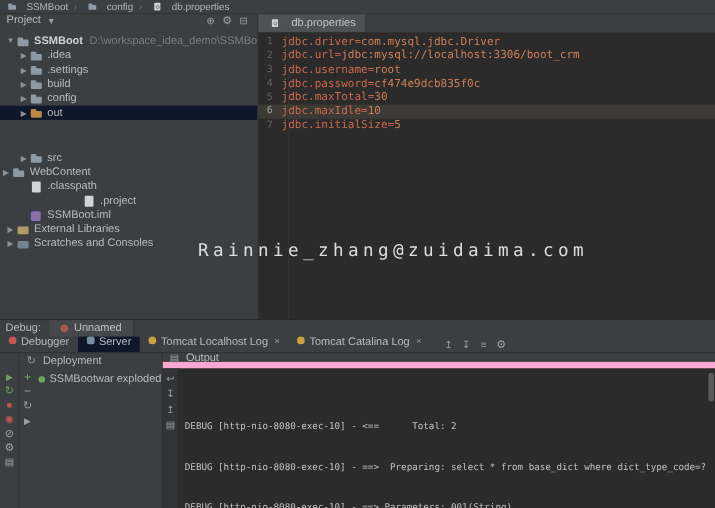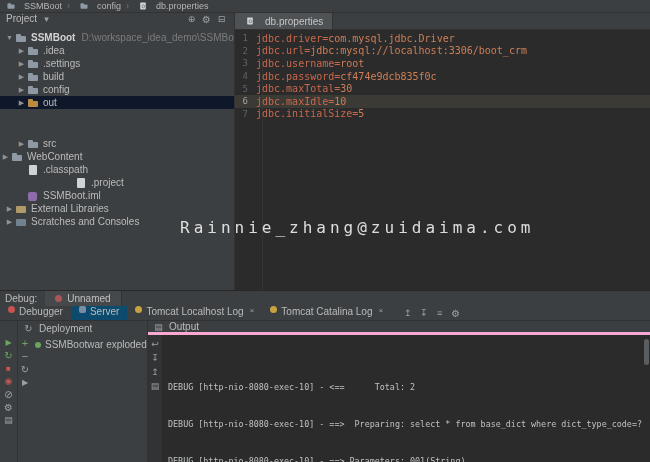--- a/index.html
+++ b/index.html
@@ -79,42 +79,42 @@
 
   
   .debug-pane{position:absolute;left:0;top:290px;right:0;bottom:0;background:#3c3f41;border-top:1px solid #282828;display:flex;flex-direction:column}
   .dbg-row1{height:15px;flex:none;display:flex;align-items:stretch;padding-left:5px;gap:8px}
   .dbg-title{display:flex;align-items:center;color:#bbb}
   .session-tab{display:flex;align-items:center;gap:5px;padding:0 10px;background:#45494b;border-right:1px solid #323232;color:#c0c0c0}
   .bug-dot{width:7px;height:7px;border-radius:50%;background:#ab5653;flex:none}
   .dbg-row2{height:15px;flex:none;display:flex;align-items:stretch;border-bottom:1px solid #323232}
   .dtabs{display:flex;align-items:stretch}
   .dtab{display:flex;align-items:flex-start;gap:4px;padding:0 8px;color:#bbb}
-  .dtab.active{background:#0c4a6e}
+  .dtab.active{background:#0f172a}
   .tab-ic{width:7px;height:7px;border-radius:2px;flex:none}
   .tab-ic-debugger{background:#c75450;border-radius:50%}
   .tab-ic-server{background:#7a8ea3}
   .tab-ic-tomcat{background:#c9a23f;border-radius:50%}
   .tab-x{display:none;color:#9aa0a6;font-size:8px;margin-left:2px}
   .tab-x.show{display:inline}
   .tab-x::before{content:"×"}
   .row2-strip{display:flex;align-items:center;gap:3px;margin-left:10px}
 
   .dbg-body{flex:1;display:flex;min-height:0}
   .dbg-toolbar{width:18px;flex:none;background:#3c3f41;border-right:1px solid #323232;display:flex;flex-direction:column;align-items:center;padding-top:15px;gap:1px}
   .deploy-col{width:130px;flex:none;background:#3c3f41;border-right:1px solid #323232;display:flex;flex-direction:column;min-height:0}
   .col-header{height:14px;flex:none;display:flex;align-items:center;gap:4px;padding:0 4px;color:#bbb;background:#3c3f41}
   .deploy-body{flex:1;display:flex;min-height:0}
   .deploy-strip{width:14px;flex:none;display:flex;flex-direction:column;align-items:center;padding-top:2px;gap:1px}
   .deploy-tree{flex:1;padding-top:3px;overflow:hidden}
   .deploy-item{display:flex;align-items:center;gap:4px;height:13px;padding-left:3px;color:#bbb;white-space:nowrap}
   .status-dot{width:6px;height:6px;border-radius:50%;flex:none}
 
   .console-col{flex:1;display:flex;flex-direction:column;min-width:0;min-height:0}
-  .console-col .col-header{border-bottom:3px solid #f9a8d4}
+  .console-col .col-header{border-bottom:6px solid #f9a8d4}
   .console-body{flex:1;display:flex;min-height:0;background:#2b2b2b}
   .console-strip{width:15px;flex:none;background:#313335;border-right:1px solid #282828;display:flex;flex-direction:column;align-items:center;padding-top:3px;gap:2px}
   .console{flex:1;position:relative;padding:2px 0 0 5px;overflow:hidden;font-family:"DejaVu Sans Mono",monospace;font-size:8.4px;line-height:9.2px;color:#bfc1c3;white-space:pre}
   .con-scroll{position:absolute;right:1px;top:4px;width:5px;height:26px;background:#5a5d5f;border-radius:3px}
 </style>
 </head>
 <body>
 
 <div id="app">
 

